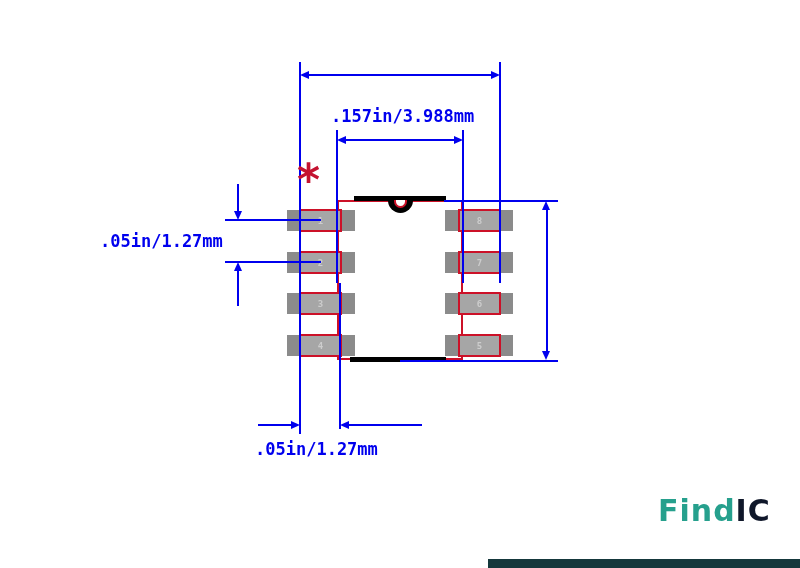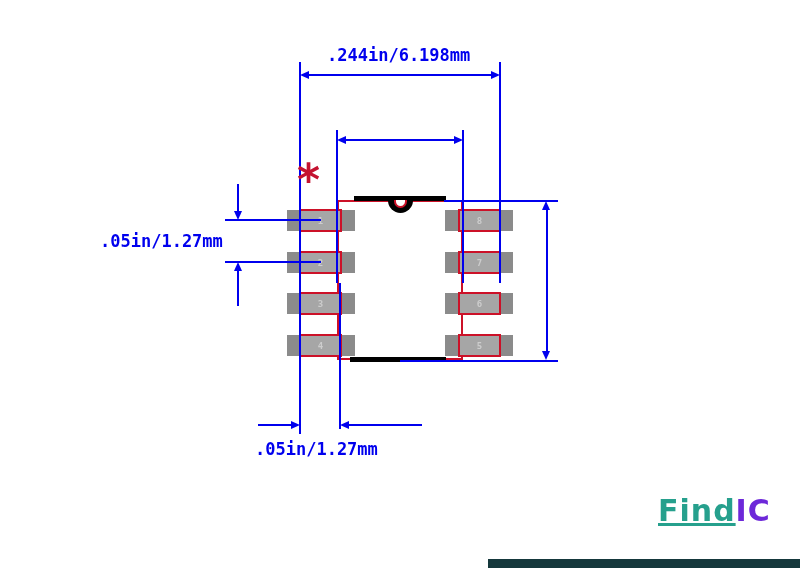--- a/index.html
+++ b/index.html
@@ -17,22 +17,22 @@
         border:2px solid #cc1128;box-sizing:border-box;}
   .blackbar{position:absolute;background:#000;}
   .notch-outer{position:absolute;left:388px;top:200px;width:25px;height:13px;background:#000;
         border-radius:0 0 13px 13px;}
   .notch-inner{position:absolute;left:394px;top:200px;width:13px;height:8px;background:#fff;
         border:2px solid #cc1128;border-top:none;border-radius:0 0 8px 8px;box-sizing:border-box;}
   .asterisk{position:absolute;left:297px;top:158px;color:#c41230;
         font:bold 44px "DejaVu Sans",sans-serif;line-height:1;}
   .logo{position:absolute;left:658px;top:494px;font:bold 30px "DejaVu Sans",sans-serif;
         letter-spacing:1px;line-height:1.1;}
-  .logo .find{color:#26a08d;text-decoration:underline;}
-  .logo .ic{color:#6d28d9;}
+  .logo .find{color:#26a08d;}
+  .logo .ic{color:#0f172a;}
   .tagline{position:absolute;left:657px;top:530px;color:#8c8c8c;
         font:bold 16px "DejaVu Sans Mono",monospace;letter-spacing:2px;}
   .bottombar{position:absolute;left:488px;top:559px;width:312px;height:9px;background:#15383c;}
 </style>
 </head>
 <body>
 
 <div class="stage">
 
   <div class="pad" style="left:287px;top:210px;"></div>
@@ -102,21 +102,21 @@
   <div class="bl" style="left:546px;top:210px;width:2px;height:141px;"></div>
   <div class="arr" style="left:542px;top:201px;border-left:4px solid transparent;border-right:4px solid transparent;border-bottom:9px solid #0000ee;"></div>
   <div class="arr" style="left:542px;top:351px;border-left:4px solid transparent;border-right:4px solid transparent;border-top:9px solid #0000ee;"></div>
 
   <div class="bl" style="left:339px;top:283px;width:2px;height:146px;"></div>
   <div class="bl" style="left:258px;top:424px;width:33px;height:2px;"></div>
   <div class="arr" style="left:291px;top:421px;border-top:4px solid transparent;border-bottom:4px solid transparent;border-left:9px solid #0000ee;"></div>
   <div class="bl" style="left:349px;top:424px;width:73px;height:2px;"></div>
   <div class="arr" style="left:340px;top:421px;border-top:4px solid transparent;border-bottom:4px solid transparent;border-right:9px solid #0000ee;"></div>
 
-  <div class="dim" style="left:327px;top:45px;">.244in/6.198mm</div>
+  <div class="dim" style="left:331px;top:106px;">.157in/3.988mm</div>
   <div class="dim" style="left:100px;top:231px;">.05in/1.27mm</div>
   <div class="dim" style="left:255px;top:439px;">.05in/1.27mm</div>
 
   <div class="asterisk">*</div>
 
   <div class="logo"><span class="find">Find</span><span class="ic">IC</span></div>
   <div class="bottombar"></div>
 
 </div>
 

